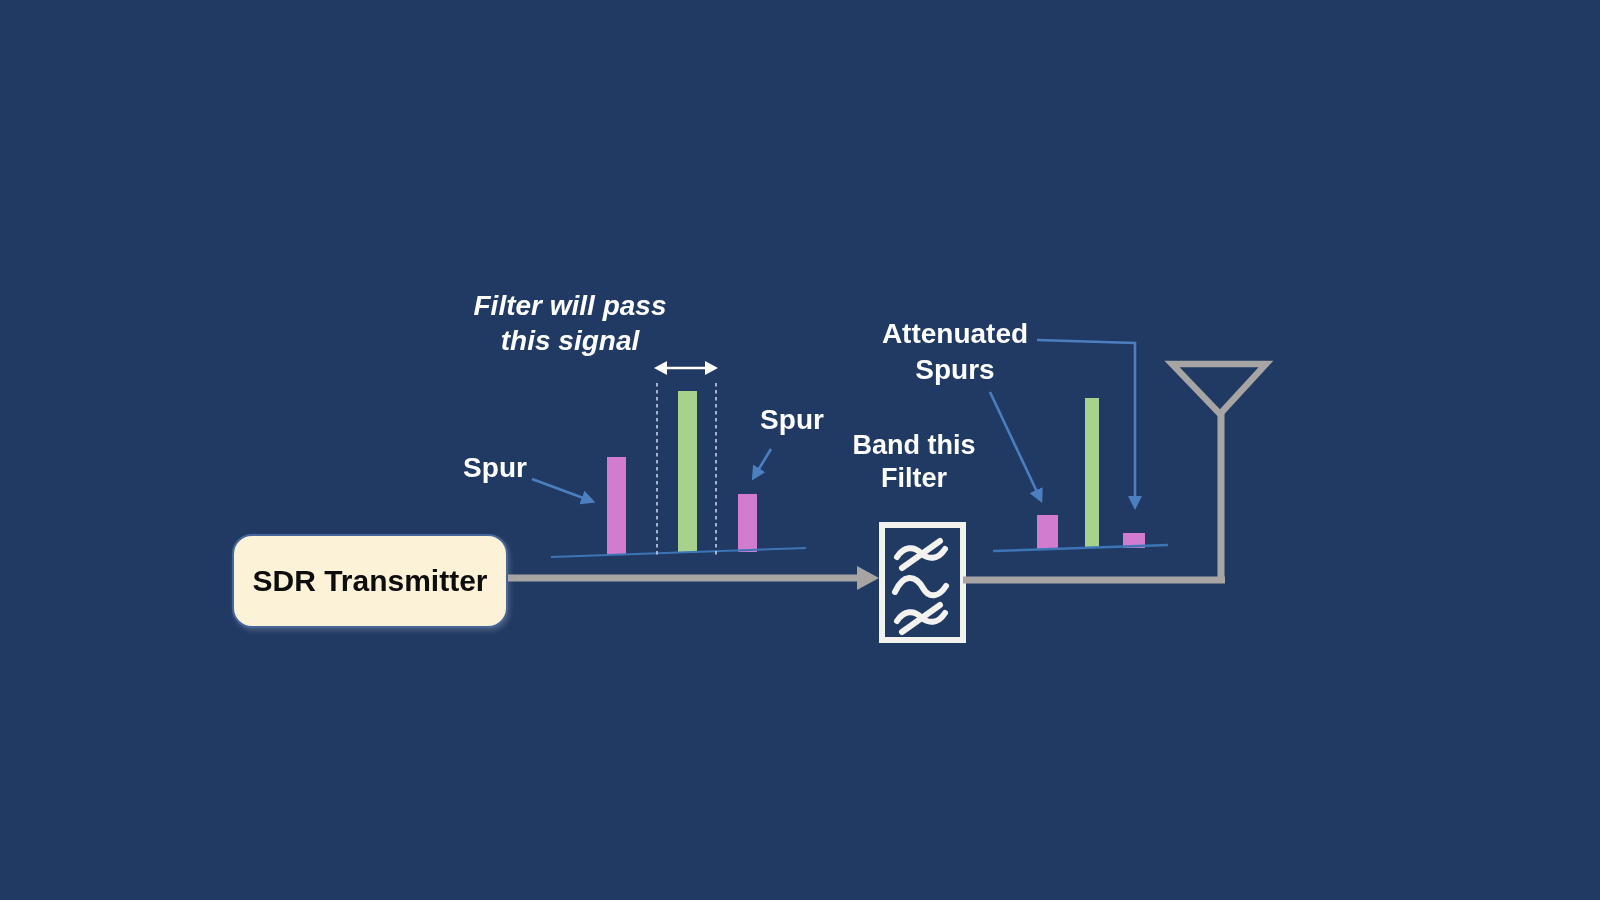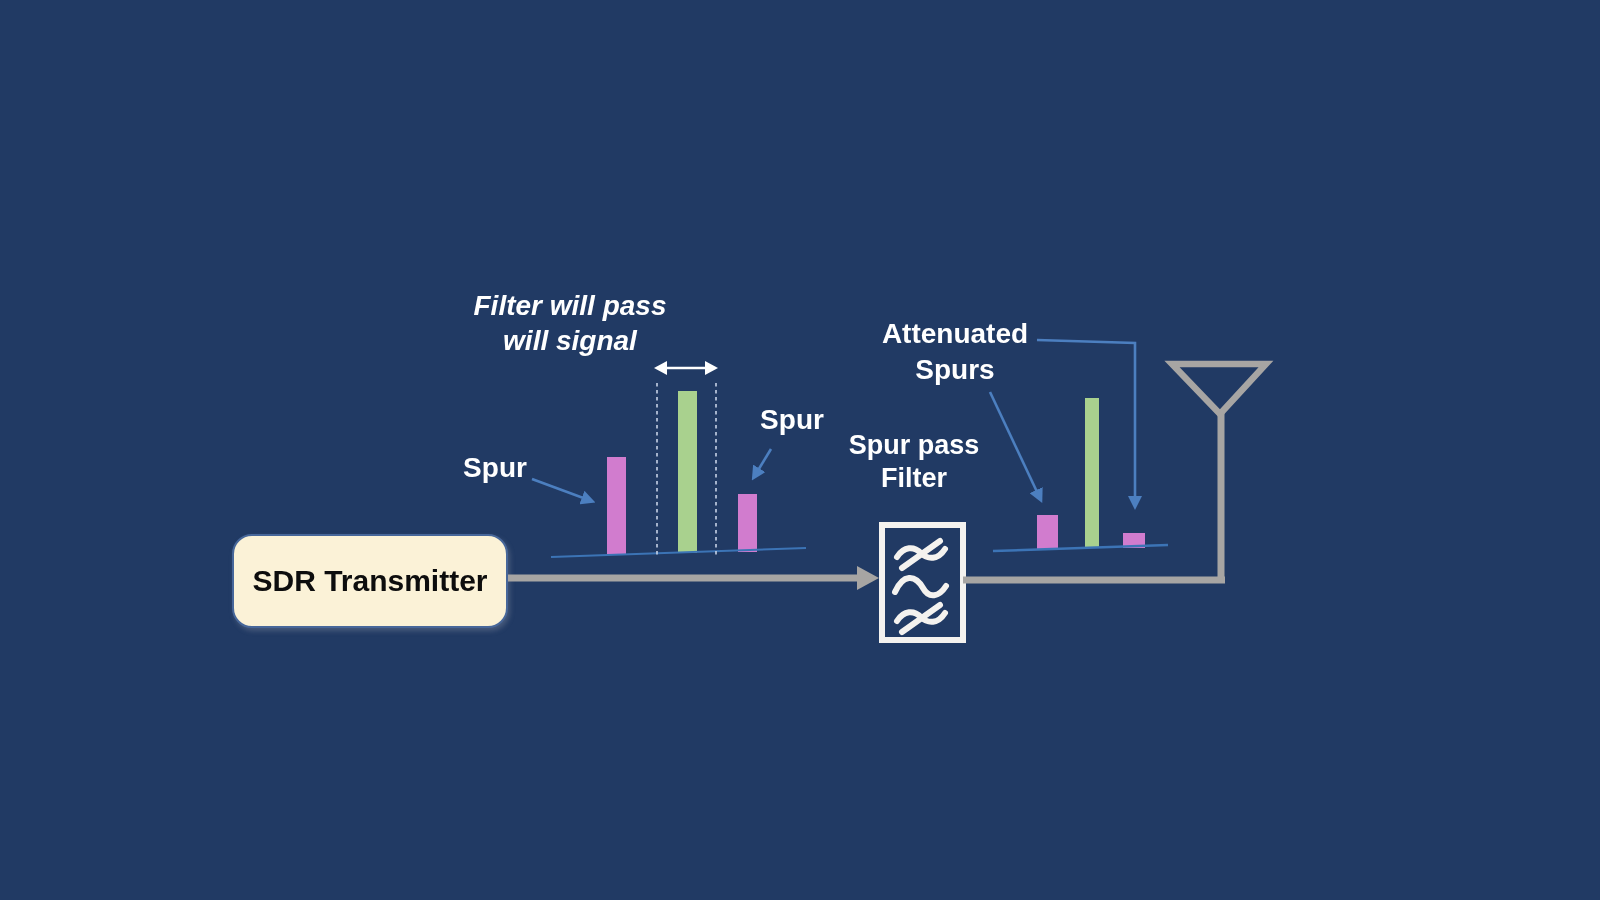--- a/index.html
+++ b/index.html
@@ -86,33 +86,33 @@
   <div class="bar bar-spur" style="left:607px;top:457px;width:19px;height:98px;"></div>
   <div class="bar bar-signal" style="left:678px;top:391px;width:19px;height:162px;"></div>
   <div class="bar bar-spur" style="left:738px;top:494px;width:19px;height:58px;"></div>
 
   <div class="bar bar-spur" style="left:1037px;top:515px;width:21px;height:34px;"></div>
   <div class="bar bar-signal" style="left:1085px;top:398px;width:14px;height:149px;"></div>
   <div class="bar bar-spur" style="left:1123px;top:533px;width:22px;height:15px;"></div>
 
   <div class="lbl lbl-note">
     <span>Filter will pass</span>
-    <span>will signal</span>
+    <span>this signal</span>
   </div>
 
   <div class="lbl lbl-spur-left">Spur</div>
   <div class="lbl lbl-spur-right">Spur</div>
 
   <div class="lbl lbl-attenuated">
     <span>Attenuated</span>
     <span>Spurs</span>
   </div>
 
   <div class="lbl lbl-bandpass">
-    <span>Spur pass</span>
+    <span>Band this</span>
     <span>Filter</span>
   </div>
 
   <svg class="overlay" width="1600" height="900" viewBox="0 0 1600 900">
     <defs>
       <marker id="ah-blue" viewBox="0 0 10 10" refX="3" refY="5" markerWidth="5.5" markerHeight="5.5" orient="auto">
         <path d="M0 0 L10 5 L0 10 z" class="fi-blue"></path>
       </marker>
     </defs>
 

